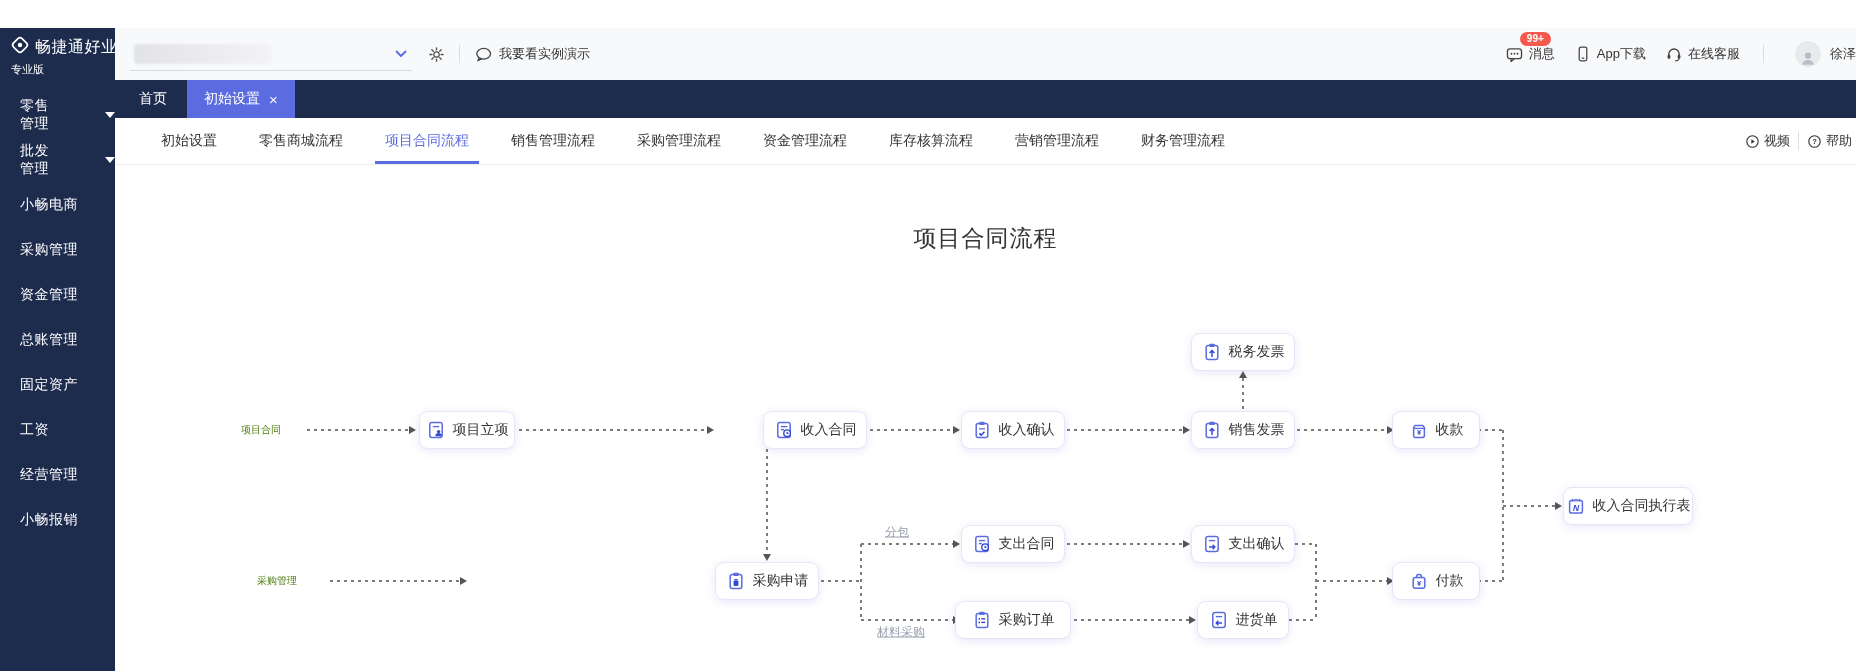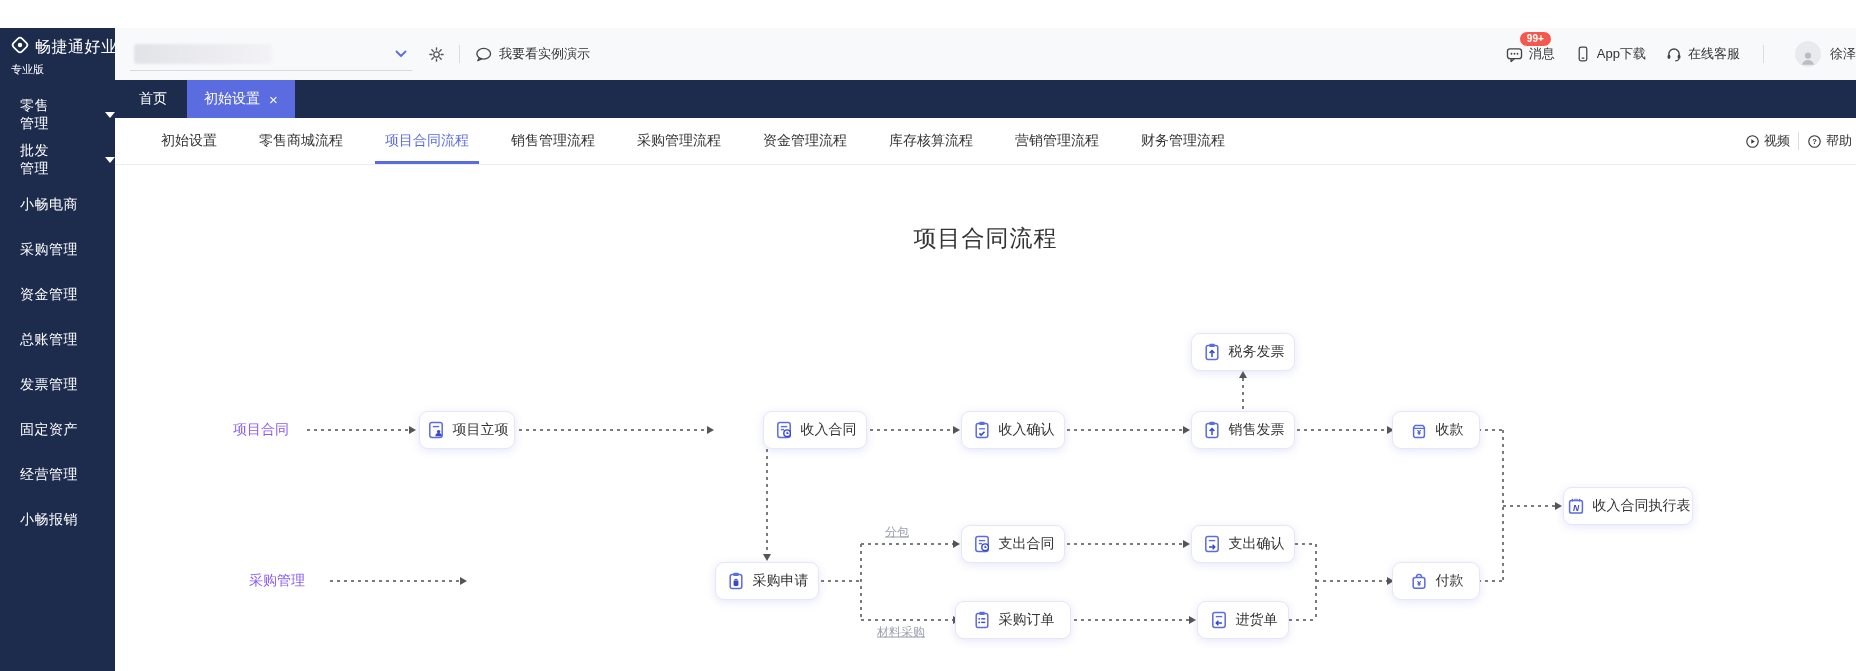--- a/index.html
+++ b/index.html
@@ -67,21 +67,21 @@
   
   .canvas { position:absolute; left:0; top:47px; width:1741px; height:506px; }
   .flow-title { position:absolute; top:58px; left:0; width:100%; text-align:center;
                 font-size:23px; color:#333; letter-spacing:1px; }
   .flow-node { position:absolute; transform:translate(-50%,-50%); height:38px; background:#fff;
                border:1px solid #e5e7f6; border-radius:9px;
                box-shadow:0 2px 8px rgba(93,108,224,.16);
                display:flex; align-items:center; justify-content:center; gap:7px;
                font-size:14px; color:#333; cursor:pointer; white-space:nowrap; }
   .node-icon { display:flex; align-items:center; }
-  .flow-label { position:absolute; transform:translate(-50%,-50%); font-size:14px; color:#8b5cf6; }
+  .flow-label { position:absolute; transform:translate(-50%,-50%); font-size:10px; color:#4d7c0f; }
   .edge-label { position:absolute; transform:translate(-50%,-50%); font-size:12px; color:#9a9fae;text-decoration:underline; }
   .edge-h { position:absolute; height:2px;
             background-image:repeating-linear-gradient(90deg,#7b7b7b 0 3px,transparent 3px 7px); }
   .edge-v { position:absolute; width:2px;
             background-image:repeating-linear-gradient(180deg,#7b7b7b 0 3px,transparent 3px 7px); }
   .arr { position:absolute; width:0; height:0; }
   .arr.right { border-top:4px solid transparent; border-bottom:4px solid transparent; border-left:7px solid #555; }
   .arr.up    { border-left:4px solid transparent; border-right:4px solid transparent; border-bottom:7px solid #555; }
   .arr.down  { border-left:4px solid transparent; border-right:4px solid transparent; border-top:7px solid #555; }
 </style>
@@ -118,24 +118,24 @@
         <div class="menu-item">
           <span>采购管理</span>
         </div>
         <div class="menu-item">
           <span>资金管理</span>
         </div>
         <div class="menu-item">
           <span>总账管理</span>
         </div>
         <div class="menu-item">
-          <span>发票管理</span>
-        </div>
-        <div class="menu-item">
           <span>固定资产</span>
+        </div>
+        <div class="menu-item">
+          <span>工资</span>
         </div>
         <div class="menu-item">
           <span>经营管理</span>
         </div>
         <div class="menu-item">
           <span>小畅报销</span>
         </div>
       </div>
   </div>
 

